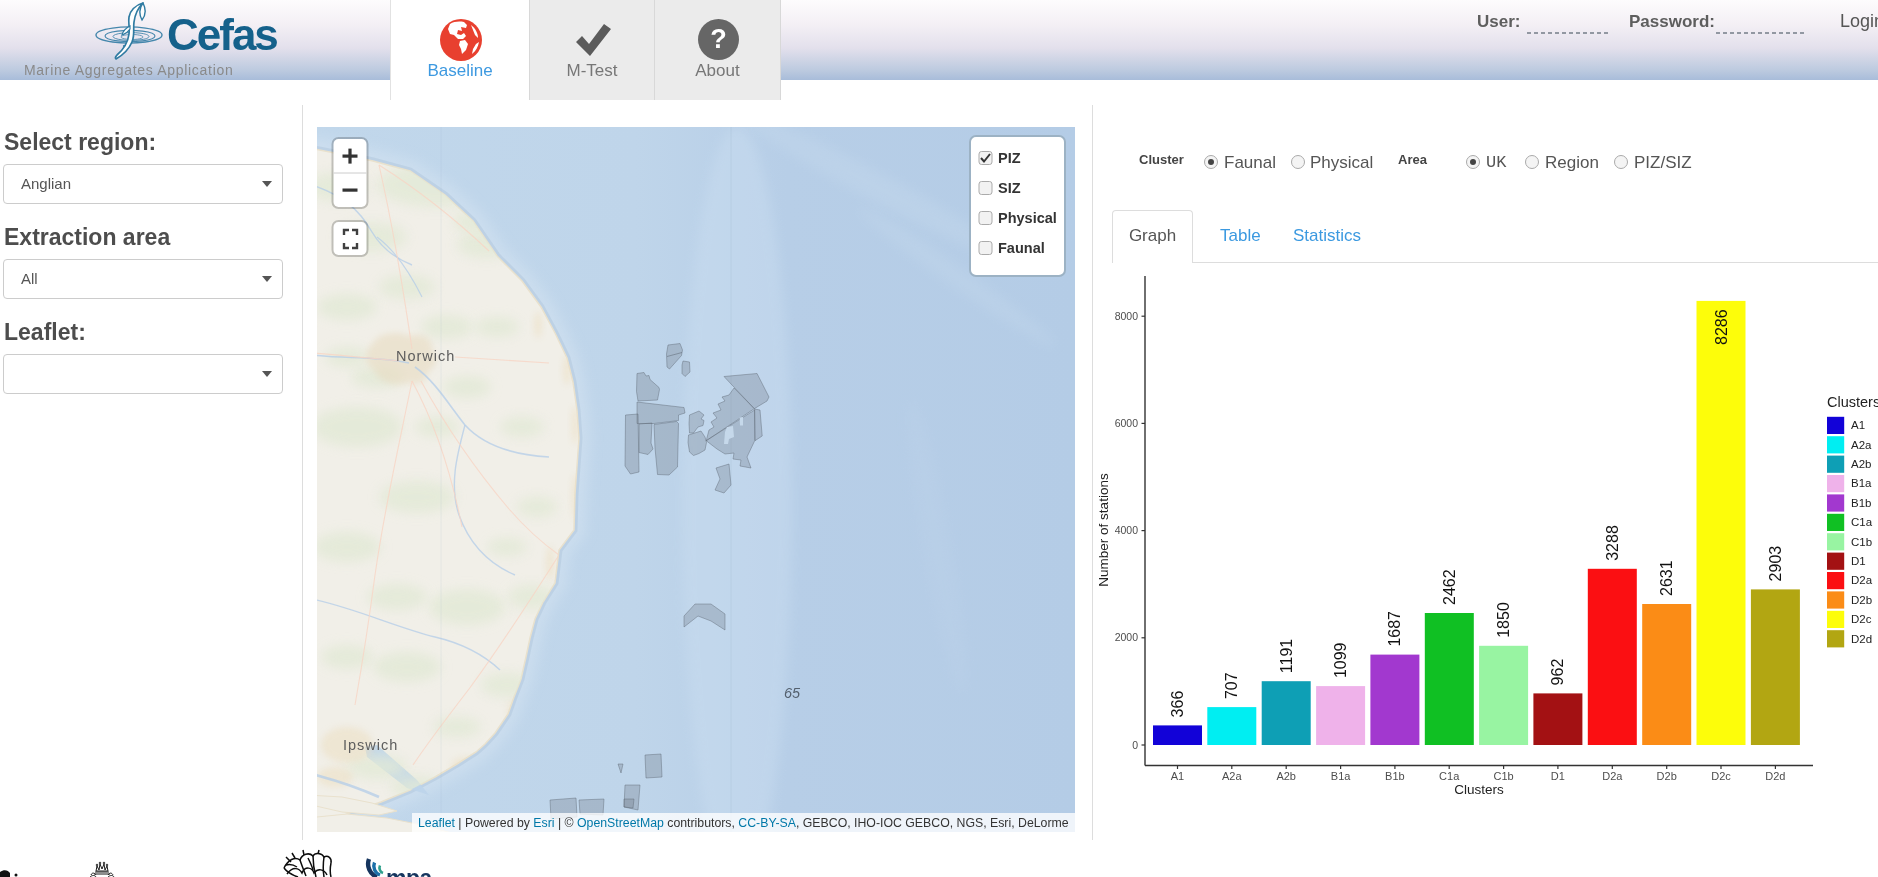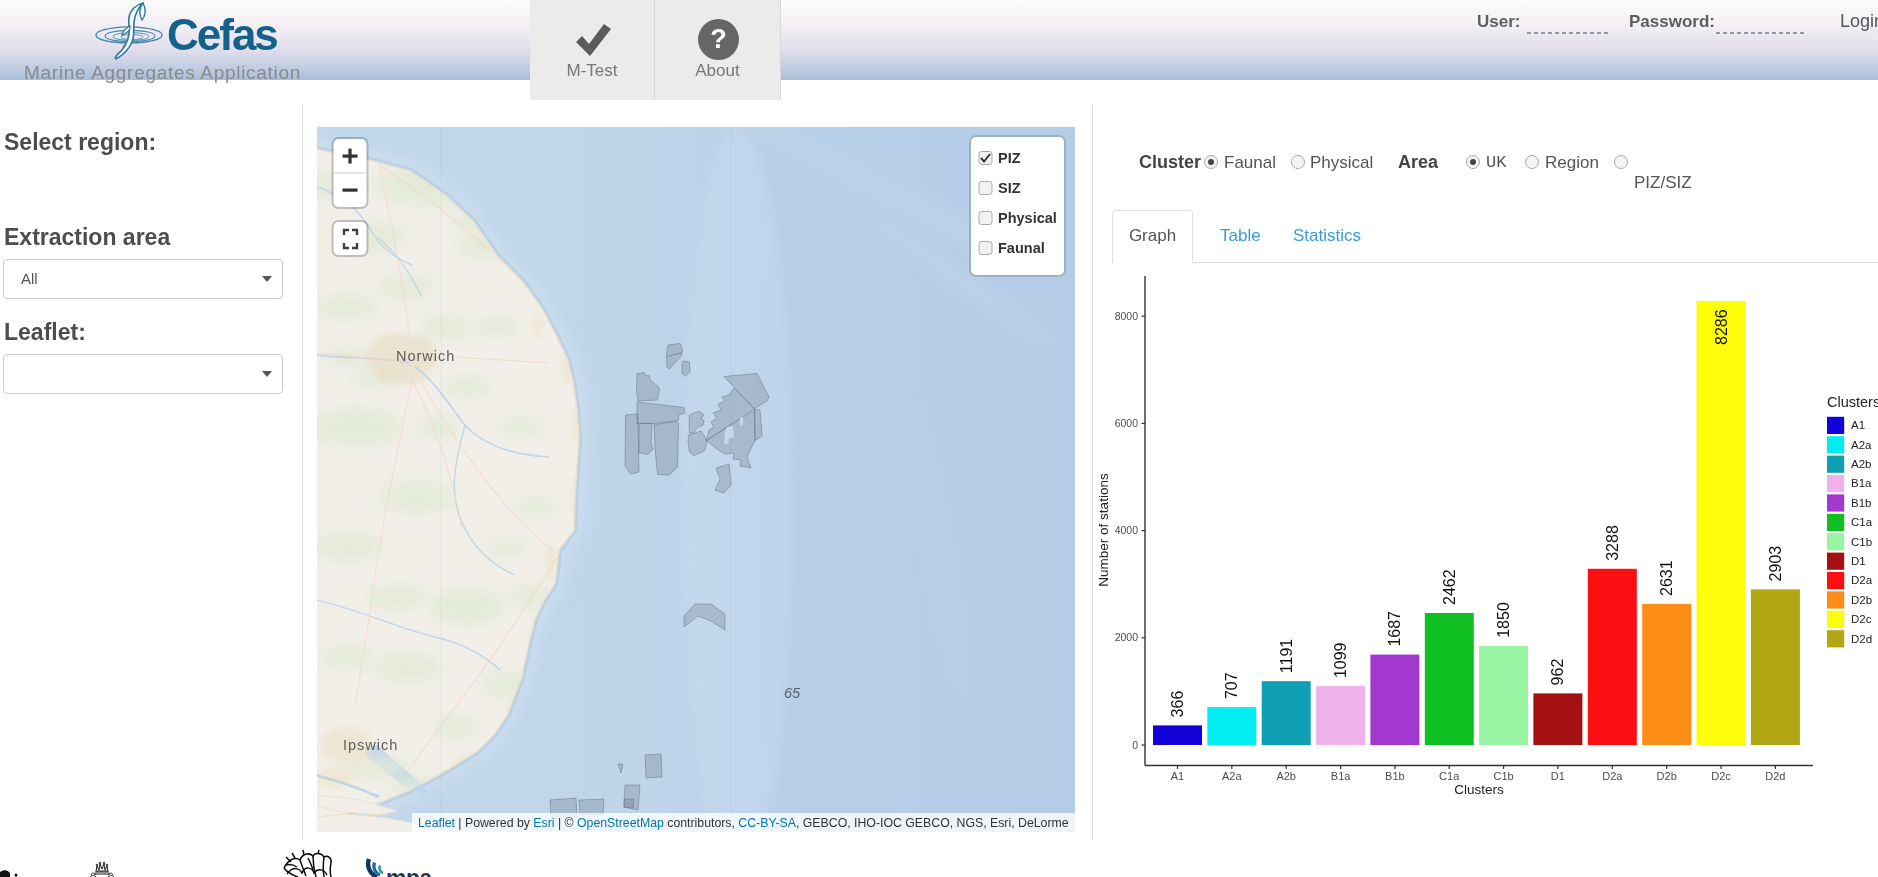--- a/index.html
+++ b/index.html
@@ -7,21 +7,21 @@
 html,body { width:1878px; height:877px; overflow:hidden; background:#fff;
   font-family:"Liberation Sans", sans-serif; -webkit-font-smoothing:antialiased; }
 #page { position:relative; width:1878px; height:877px; overflow:hidden; }
 .abs { position:absolute; }
 
 
 #header { position:absolute; left:0; top:0; width:1878px; height:80px;
   background:linear-gradient(180deg,#fdfcfd 0%, #f4f0f5 30%, #e3e0ec 60%, #bccadf 88%, #a8bcda 100%); }
 #brand { position:absolute; left:167px; top:10px; font-size:44px; font-weight:bold;
   color:#15618b; letter-spacing:-2px; }
-#sub { position:absolute; left:24px; top:62px; font-size:19px; color:#8a8a8a; letter-spacing:0.7px; }
+#sub { position:absolute; left:24px; top:62px; font-size:14px; color:#8a8a8a; letter-spacing:0.7px; }
 .tab { position:absolute; top:0; height:100px; text-align:center; }
 .tab .lbl { position:absolute; left:0; right:0; top:61px; font-size:17px; }
 #tab-baseline { left:390px; width:140px; background:#fff; border-left:1px solid #e2e2e2; border-right:1px solid #d8d8d8; }
 #tab-baseline .lbl { color:#3d99e0; }
 #tab-mtest { left:530px; width:125px; background:#ebebeb; border-right:1px solid #d8d8d8; }
 #tab-mtest .lbl { color:#777; }
 #tab-about { left:655px; width:126px; background:#ebebeb; border-right:1px solid #d8d8d8; }
 #tab-about .lbl { color:#777; }
 .loglbl { position:absolute; top:12px; font-size:17px; font-weight:bold; color:#5e5e5e; }
 .dash { position:absolute; top:32px; height:1.5px;
@@ -33,21 +33,21 @@
 
 
 .plabel { position:absolute; left:4px; font-size:23px; font-weight:bold; color:#4d4d4d; }
 .pselect { position:absolute; left:3px; width:280px; height:40px; border:1px solid #ccc;
   border-radius:4px; background:#fff; font-size:15px; color:#555; line-height:38px;
   padding-left:17px; }
 .pselect .caret { position:absolute; right:10px; top:16px; width:0; height:0;
   border-left:5px solid transparent; border-right:5px solid transparent; border-top:6px solid #555; }
 
 
-.rbold { position:absolute; font-size:18px; font-weight:bold; color:#444; top:152px; }
+.rbold { position:absolute; font-size:13px; font-weight:bold; color:#444; top:152px; }
 .rlbl  { position:absolute; font-size:17px; color:#555; top:153px; }
 .radio { position:absolute; top:155px; width:14px; height:14px; border-radius:50%;
   border:1px solid #aaa; background:#f4f4f4; }
 .radio.sel::after { content:""; position:absolute; left:3px; top:3px; width:6px; height:6px;
   border-radius:50%; background:#444; }
 #gtabs-line { position:absolute; left:1193px; top:262px; width:685px; height:1px; background:#ddd; }
 #gtab-active { position:absolute; left:1112px; top:210px; width:81px; height:53px;
   border:1px solid #ddd; border-bottom:none; border-radius:4px 4px 0 0; background:#fff;
   font-size:17px; color:#555; text-align:center; line-height:50px; }
 .gtab { position:absolute; top:210px; height:52px; font-size:17px; color:#3b99e0; line-height:52px; }
@@ -64,20 +64,30 @@
       <path d="M28,35 A11,2.5 0 1 1 28,35.01" fill="none" stroke="#4587ac" stroke-width="0.8"></path>
       <path d="M50,1 C42,3 37,9 36,15 C35,21 37,26 36,32 C35,40 31,47 24,53 C23,54 22,56 23,57
                C30,53 36,47 39,40 C42,33 40,27 41,20 C42,12 45,6 50,1 Z" fill="#fdfefe" stroke="#2f7ba2" stroke-width="1.7" stroke-linejoin="round"></path>
       <path d="M50,1 C53,7 53,13 49,18 C46,13 46,6 50,1 Z" fill="#fdfefe" stroke="#2f7ba2" stroke-width="1.4"></path>
       <path d="M37,24 C33,26 30,29 29,33 C32,32 35,30 37,27 Z" fill="#fdfefe" stroke="#2f7ba2" stroke-width="1.2"></path>
       <circle cx="31" cy="44" r="1.1" fill="#2f7ba2"></circle>
     </svg>
     <div id="brand">Cefas</div>
     <div id="sub">Marine Aggregates Application</div>
 
+    <div class="tab" id="tab-baseline">
+      <svg class="abs" style="left:49px; top:19px;" width="42" height="42" viewBox="0 0 42 42">
+        <circle cx="21" cy="21" r="21" fill="#e8402f"></circle>
+        <path d="M10,5 C14,2.5 19,2 24,3 L27,6 L26,9 L21,8 L22,12 L18,11 L17,15 L21,16 L24,14 L26,17 L23,20 L18,20 L14,16 L10,15 L8,10 Z" fill="#fff"></path>
+        <path d="M20,22 L25,21 L28,25 L26,31 L22,35 L21,30 L19,26 Z" fill="#fff"></path>
+        <path d="M31,6 C35,9 38,14 38,19 L35,16 L33,11 Z" fill="#fff"></path>
+        <path d="M36,25 L39,23 C38,28 36,32 32,35 L33,30 Z" fill="#fff"></path>
+      </svg>
+      <div class="lbl">Baseline</div>
+    </div>
     <div class="tab" id="tab-mtest">
       <svg class="abs" style="left:42px; top:20px;" width="42" height="40" viewBox="0 0 42 40">
         <path d="M4,22 L10,16 L17,24 L32,4 L39,9 L18,36 Z" fill="#5b5b5b"></path>
       </svg>
       <div class="lbl">M-Test</div>
     </div>
     <div class="tab" id="tab-about">
       <svg class="abs" style="left:43px; top:19px;" width="41" height="41" viewBox="0 0 41 41">
         <circle cx="20.5" cy="20.5" r="20.5" fill="#666"></circle>
         <text x="20.5" y="29" font-size="27" font-weight="bold" fill="#fff" text-anchor="middle" font-family="Liberation Sans, sans-serif">?</text>
@@ -89,20 +99,21 @@
     <div class="dash" style="left:1527px; width:84px;"></div>
     <div class="loglbl" style="left:1629px;">Password:</div>
     <div class="dash" style="left:1716px; width:90px;"></div>
     <div id="login-link">Login</div>
   </div>
 
   <div class="vline" style="left:302px;"></div>
   <div class="vline" style="left:1092px;"></div>
 
   <div class="plabel" style="top:129px;">Select region:</div>
+  <div class="pselect" style="top:164px;">Anglian<span class="caret"></span></div>
   <div class="plabel" style="top:224px;">Extraction area</div>
   <div class="pselect" style="top:259px;">All<span class="caret"></span></div>
   <div class="plabel" style="top:319px;">Leaflet:</div>
   <div class="pselect" style="top:354px;">
       <span class="caret"></span>
     </div>
 
   <div id="mapwrap" class="abs" style="left:317px; top:127px; width:758px; height:705px; overflow:hidden;">
     <svg width="758" height="705" viewBox="0 0 758 705" font-family="Liberation Sans, sans-serif">
 <defs>
@@ -253,21 +264,21 @@
   <div class="radio sel" style="left:1204px;"></div>
   <div class="rlbl" style="left:1224px;">Faunal</div>
   <div class="radio" style="left:1291px;"></div>
   <div class="rlbl" style="left:1310px;">Physical</div>
   <div class="rbold" style="left:1398px;">Area</div>
   <div class="radio sel" style="left:1466px;"></div>
   <div class="rlbl" style="left:1486px;font-family:Liberation Mono, monospace;">UK</div>
   <div class="radio" style="left:1525px;"></div>
   <div class="rlbl" style="left:1545px;">Region</div>
   <div class="radio" style="left:1614px;"></div>
-  <div class="rlbl" style="left:1634px;margin-top:20px;">PIZ/SIZ</div>
+  <div class="rlbl" style="left:1634px;">PIZ/SIZ</div>
 
   <div id="gtab-active">Graph</div>
   <div class="gtab" style="left:1220px;">Table</div>
   <div class="gtab" style="left:1293px;">Statistics</div>
   <div id="gtabs-line"></div>
 
   <div class="abs" style="left:1093px; top:263px; width:785px; height:575px;">
     <svg width="785" height="575" viewBox="0 0 785 575" font-family="Liberation Sans, sans-serif">
 <rect width="785" height="575" fill="#fff"></rect>
 <line x1="48.5" y1="482.0" x2="52.0" y2="482.0" stroke="#333" stroke-width="1.2"></line>

